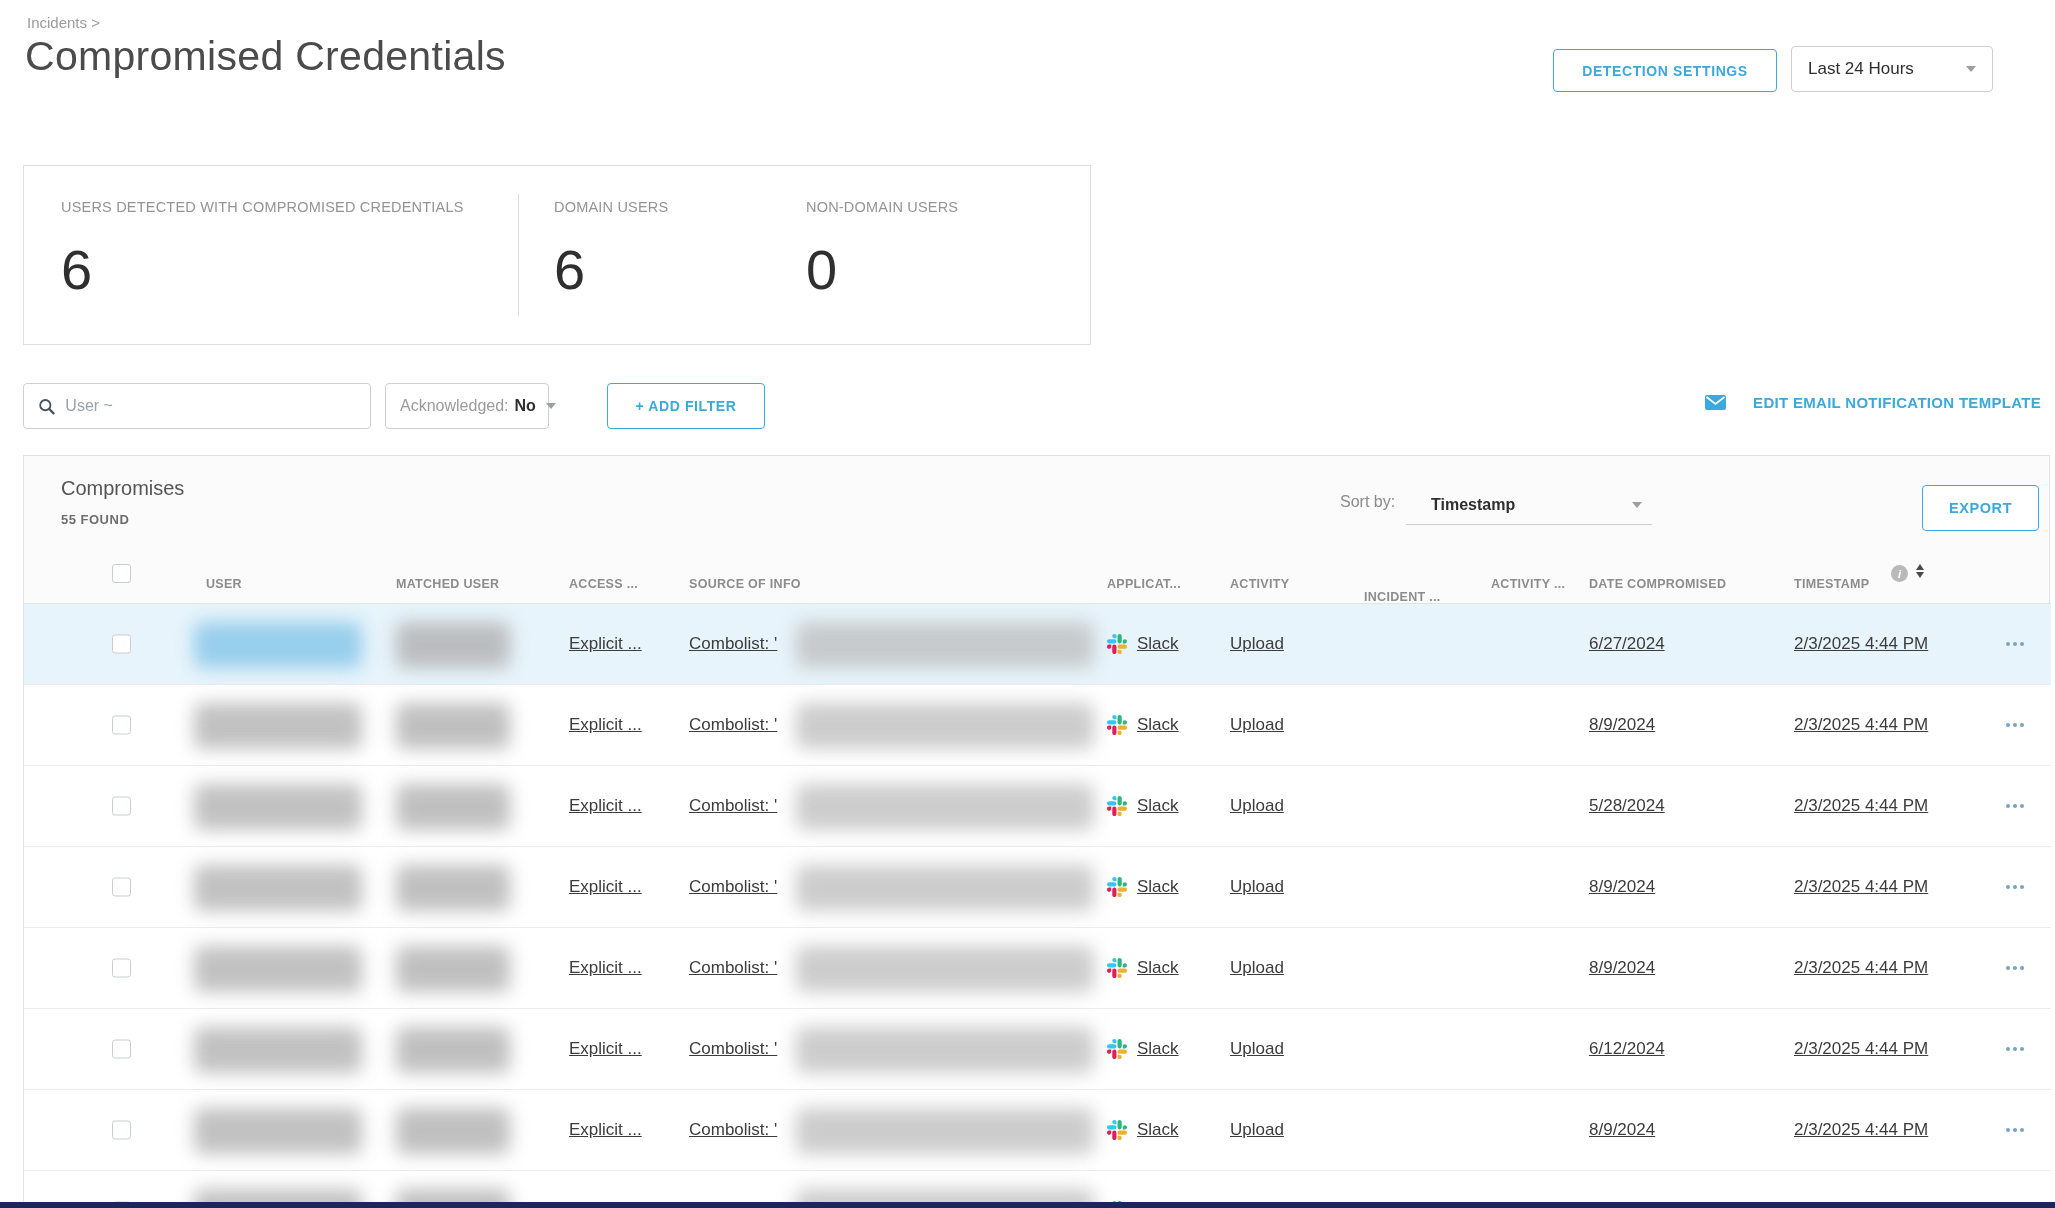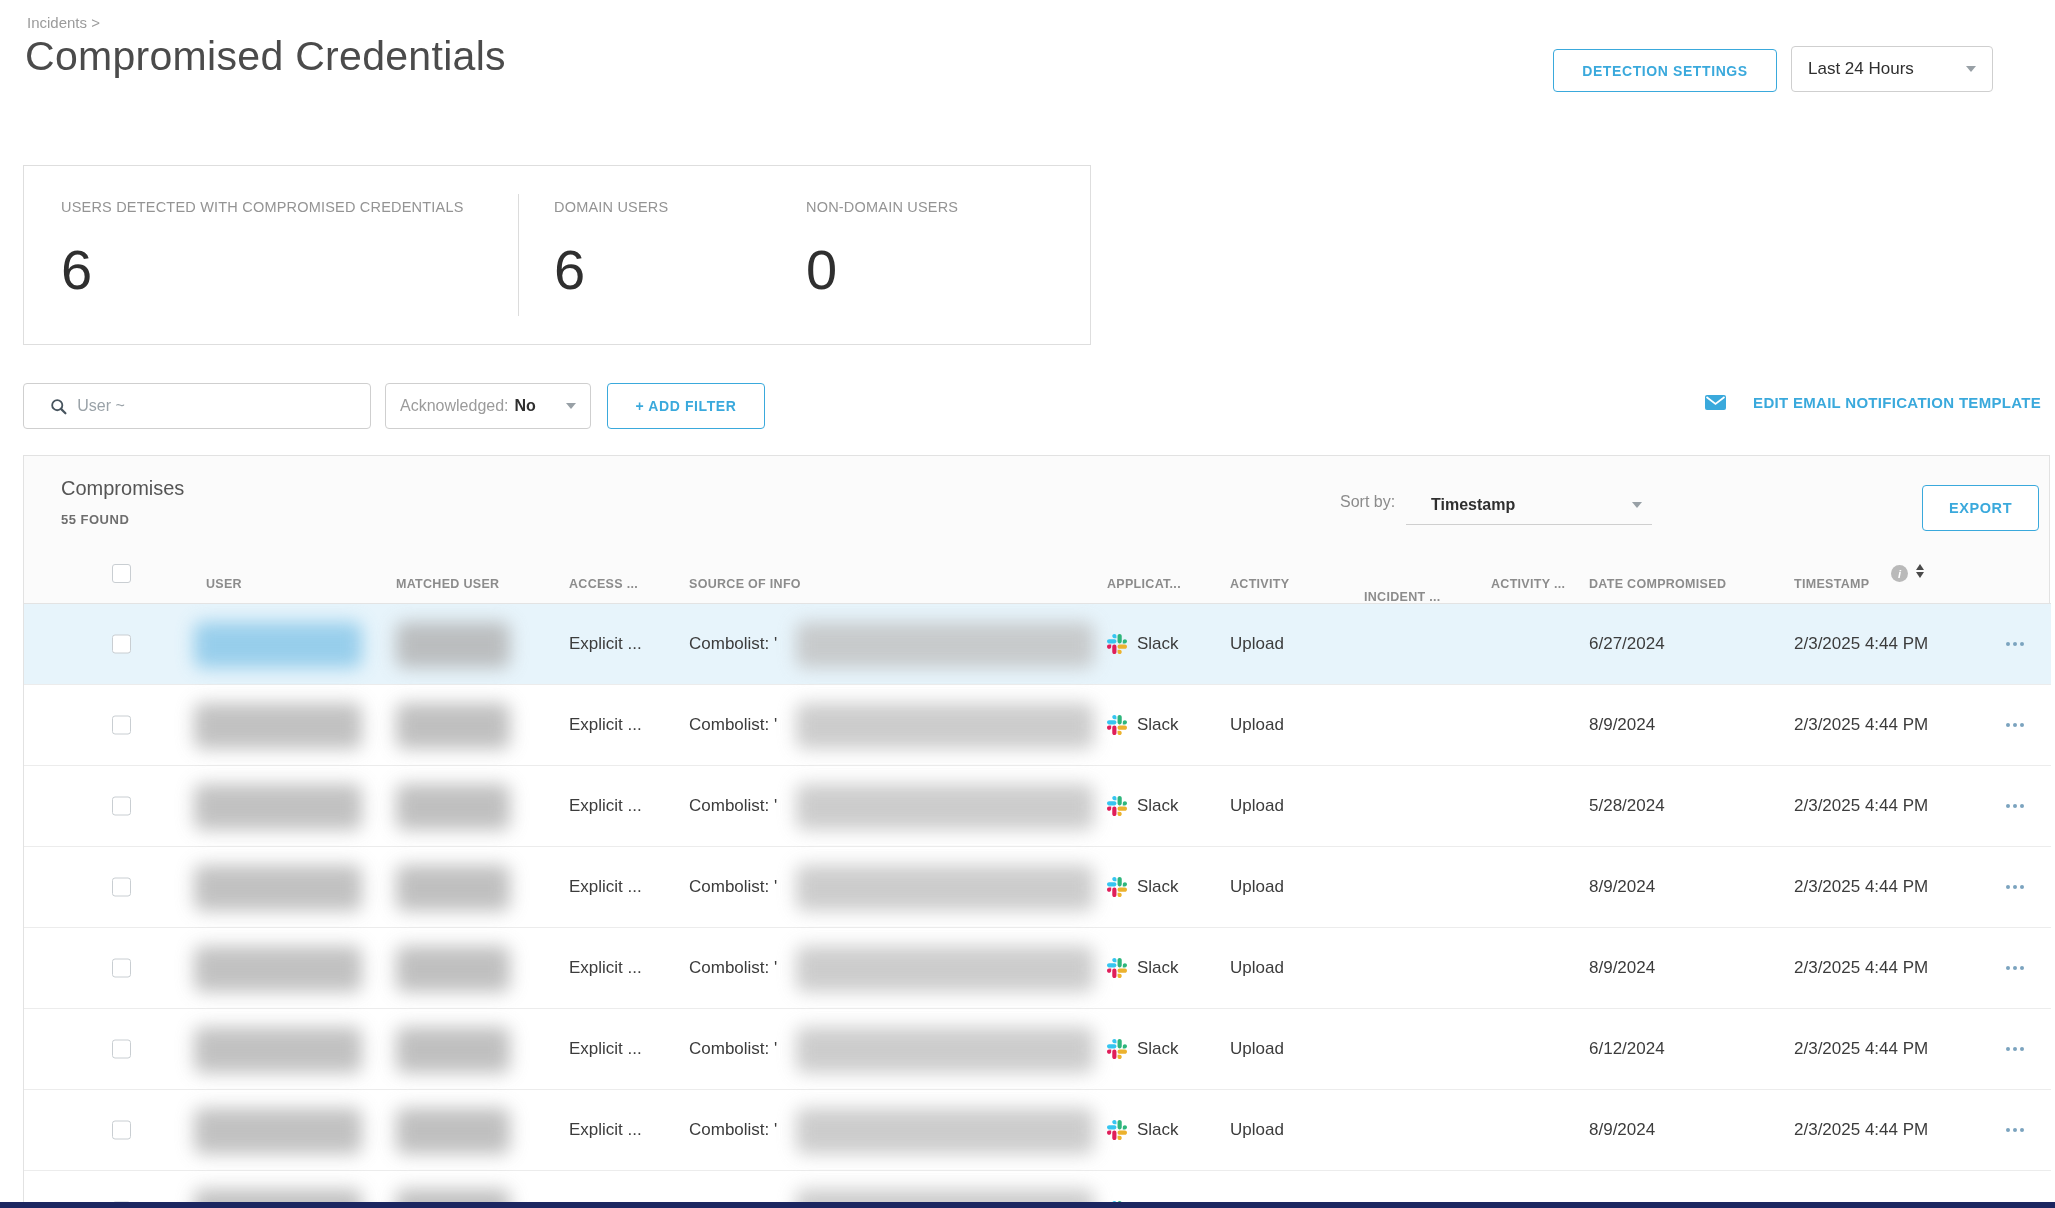--- a/index.html
+++ b/index.html
@@ -23,24 +23,24 @@
   .time-select .caret { margin-left:auto; }
 
   
   .stats-card { left:23px; top:165px; width:1068px; height:180px; border:1px solid #dedede; background:#fff; }
   .stat-label { font-size:14.5px; color:#949494; letter-spacing:.2px; white-space:nowrap; }
   .stat-value { font-size:56px; color:#2f2f2f; font-weight:400; }
   .stat-div { width:1px; background:#dcdcdc; }
 
   
   .search-box { left:23px; top:383px; width:348px; height:46px; border:1px solid #cfcfcf; border-radius:4px;
-                display:flex; align-items:center; padding:0 26px; background:#fff; }
+                display:flex; align-items:center; padding:0 14px; background:#fff; }
   .search-box input { border:none; outline:none; font-size:16px; color:#444; width:100%; margin-left:10px; font-family:inherit; }
   .search-box input::placeholder { color:#9aa2a8; }
-  .ack-select { left:385px; top:383px; width:206px; height:46px; border:1px solid #cfcfcf; border-radius:4px;
+  .ack-select { left:385px; top:383px; width:164px; height:46px; border:1px solid #cfcfcf; border-radius:4px;
                 display:flex; align-items:center; padding:0 14px; background:#fff; font-size:16px; cursor:pointer; }
   .ack-label { color:#9b9b9b; margin-right:6px; }
   .ack-value { color:#2f2f2f; font-weight:bold; margin-right:10px; }
   .add-filter-btn { left:607px; top:383px; width:158px; height:46px; font-size:14px; }
   .edit-template { top:394px; right:14px; display:flex; align-items:center; gap:27px; color:#3aa9dc; font-size:15px;
                    font-weight:bold; letter-spacing:.3px; cursor:pointer; }
 
   
   .table-card { left:23px; top:455px; width:2027px; height:760px; border:1px solid #e2e2e2; border-bottom:none; background:#fbfbfb; }
   .tbl-title { left:37px; top:21px; font-size:20px; color:#555; }
@@ -61,21 +61,21 @@
                 font-size:11px; font-weight:bold; display:flex; align-items:center; justify-content:center; font-style:italic; }
   .sort-arrows { left:1892px; top:108px; display:flex; flex-direction:column; gap:2px; cursor:pointer; }
   .sort-arrows .up { width:0; height:0; border-left:4.5px solid transparent; border-right:4.5px solid transparent; border-bottom:6px solid #4a4a4a; }
   .sort-arrows .down { width:0; height:0; border-left:4.5px solid transparent; border-right:4.5px solid transparent; border-top:6px solid #4a4a4a; }
   .head-sep { left:0; top:147px; width:2027px; height:1px; background:#e3e3e3; }
 
   
   .table-body { left:0; top:0; width:2027px; height:760px; }
   .row { position:absolute; left:0; width:2027px; height:81px; background:#fff; border-bottom:1px solid #ececec; }
   .row.hl { background:#e7f4fb; }
-  .row .cell { position:absolute; top:50%; transform:translateY(-50%); font-size:17px; color:#3c3c3c; white-space:nowrap; }
+  .row .cell { position:absolute; top:50%; transform:translateY(-50%); font-size:17px; color:#3c3c3c; white-space:nowrap;text-decoration:underline; }
   .row .cb { left:88px; }
   .blur-block { position:absolute; top:18px; height:46px; border-radius:8px; filter:blur(9px); opacity:.8; }
   .blur-user { left:170px; width:168px; background:#b2b2b2; }
   .row.hl .blur-user { background:#84c5e8; }
   .blur-matched { left:372px; width:114px; background:#b0b0b0; }
   .blur-source { left:772px; width:298px; background:#c0c0c0; }
   .c-access { left:545px; }
   .c-source { left:665px; }
   .c-app { left:1083px; display:flex; align-items:center; gap:10px; }
   .c-activity { left:1206px; }

